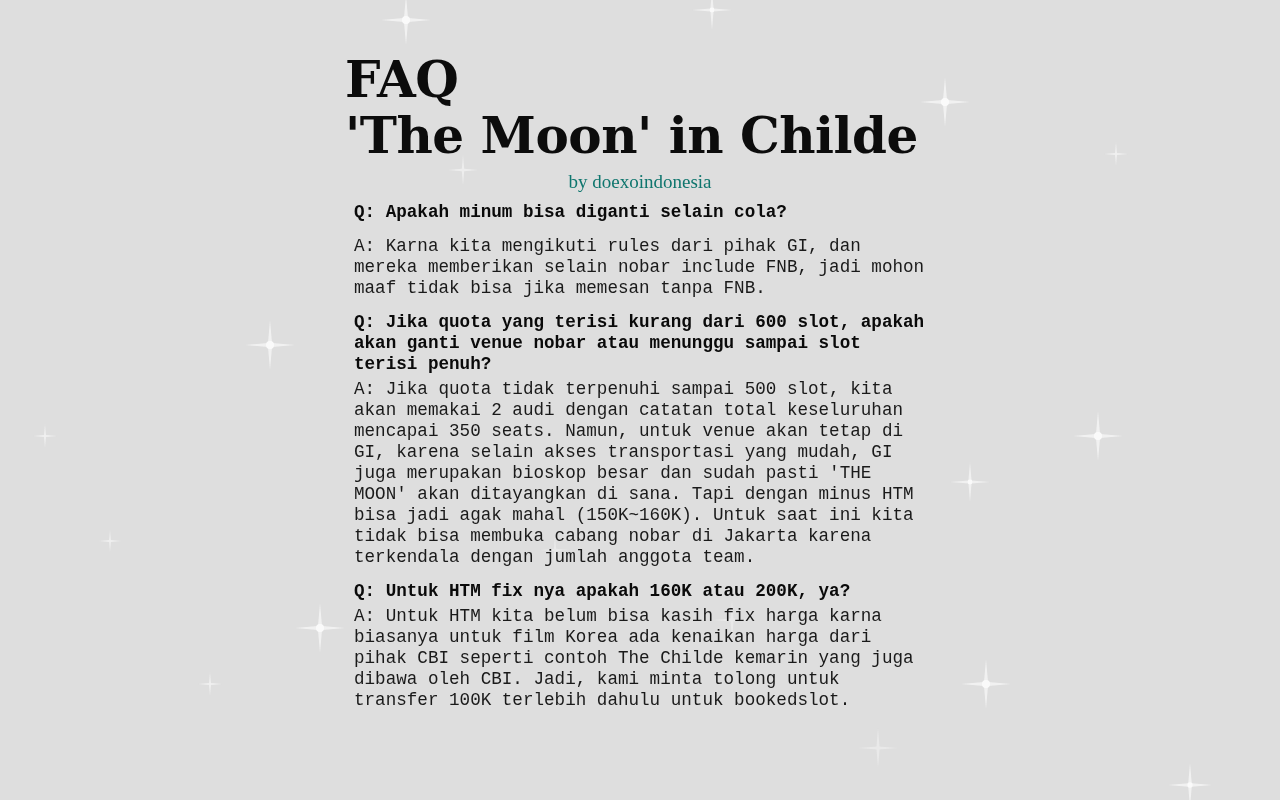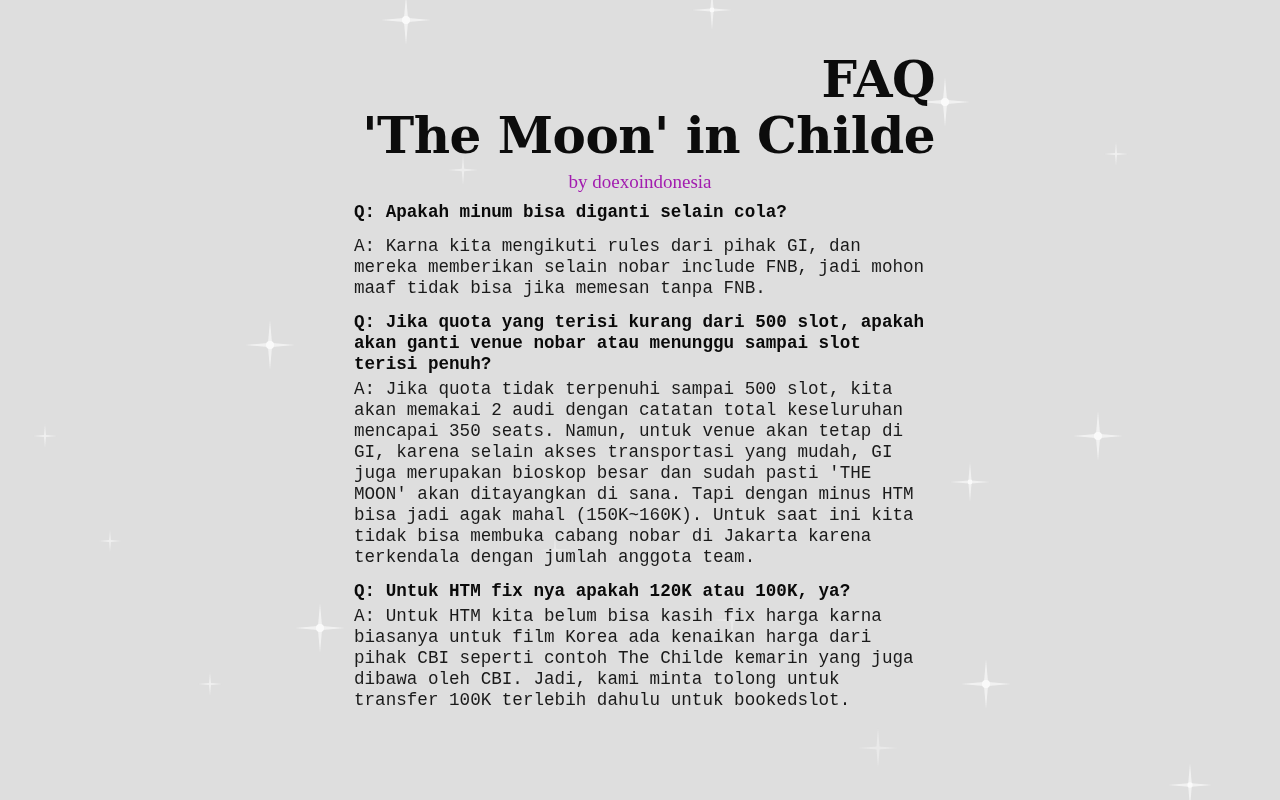--- a/index.html
+++ b/index.html
@@ -18,34 +18,34 @@
     position: relative;
     z-index: 1;
     width: 590px;
     margin: 0 auto;
     padding-top: 52px;
     color: #111;
   }
   .title {
     font-family: "DejaVu Serif", "Liberation Serif", serif;
     font-weight: bold;
-    text-align: right;
+    text-align: left;
     font-size: 50px;
     line-height: 56px;
     margin: 0;
     letter-spacing: -0.5px;
     color: #0c0c0c;
   }
   .byline {
     font-family: "Liberation Serif", "DejaVu Serif", serif;
     text-align: center;
     font-size: 19px;
     line-height: 24px;
     margin: 6px 0 8px 0;
-    color: #a21caf;
+    color: #0f766e;
   }
   .faq-list {
     margin-left: 5px;
     width: 585px;
   }
   .faq-item { margin-bottom: 13px; }
   .q, .a {
     font-family: "Liberation Mono", "DejaVu Sans Mono", monospace;
     font-size: 17.6px;
     line-height: 21px;
@@ -166,22 +166,22 @@
   </header>
 
   <section class="faq-list">
     <div class="faq-item">
       <p class="q">Q: Apakah minum bisa diganti selain cola?</p>
     </div>
     <div class="faq-item">
       <p class="a">A: Karna kita mengikuti rules dari pihak GI, dan mereka memberikan selain nobar include FNB, jadi mohon maaf tidak bisa jika memesan tanpa FNB.</p>
     </div>
     <div class="faq-item">
-      <p class="q">Q: Jika quota yang terisi kurang dari 500 slot, apakah akan ganti venue nobar atau menunggu sampai slot terisi penuh?</p>
+      <p class="q">Q: Jika quota yang terisi kurang dari 600 slot, apakah akan ganti venue nobar atau menunggu sampai slot terisi penuh?</p>
       <p class="a">A: Jika quota tidak terpenuhi sampai 500 slot, kita akan memakai 2 audi dengan catatan total keseluruhan mencapai 350 seats. Namun, untuk venue akan tetap di GI, karena selain akses transportasi yang mudah, GI juga merupakan bioskop besar dan sudah pasti 'THE MOON' akan ditayangkan di sana. Tapi dengan minus HTM bisa jadi agak mahal (150K~160K). Untuk saat ini kita tidak bisa membuka cabang nobar di Jakarta karena terkendala dengan jumlah anggota team.</p>
     </div>
     <div class="faq-item">
-      <p class="q">Q: Untuk HTM fix nya apakah 120K atau 100K, ya?</p>
+      <p class="q">Q: Untuk HTM fix nya apakah 160K atau 200K, ya?</p>
       <p class="a">A: Untuk HTM kita belum bisa kasih fix harga karna biasanya untuk film Korea ada kenaikan harga dari pihak CBI seperti contoh The Childe kemarin yang juga dibawa oleh CBI. Jadi, kami minta tolong untuk transfer 100K terlebih dahulu untuk bookedslot.</p>
     </div>
 
   </section>
 </main>
 
 </body></html>

